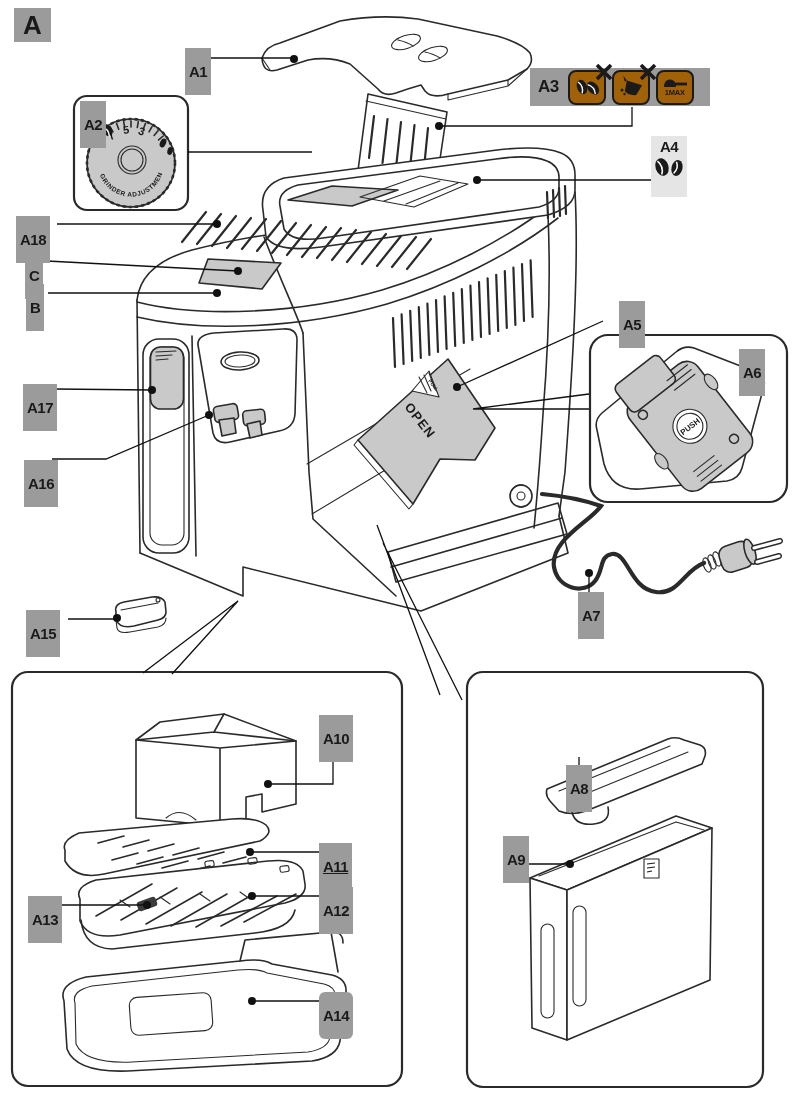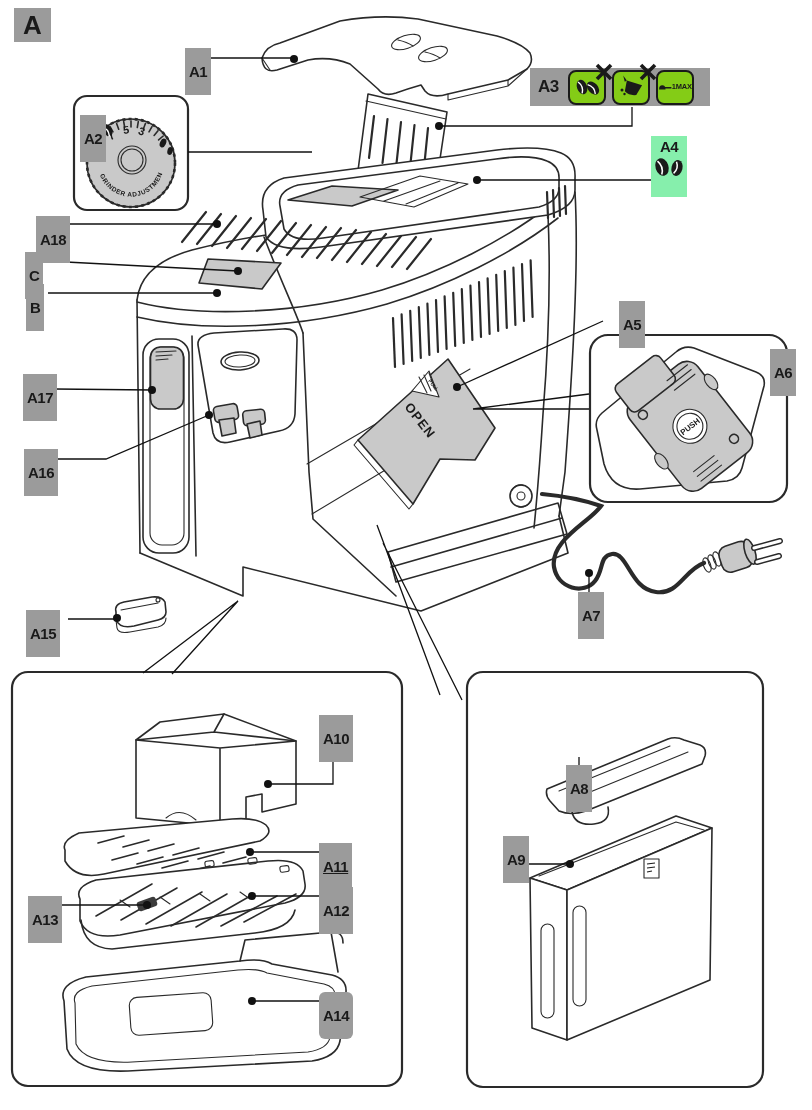--- a/index.html
+++ b/index.html
@@ -17,26 +17,26 @@
   .dot{fill:#111;stroke:none;}
   .slit{stroke:#fff;stroke-width:1.4;fill:none;stroke-linecap:round;}
   
   .lbl{position:absolute;background:#9b9b9b;color:#1a1a1a;font-weight:bold;font-size:15px;
        line-height:19px;height:19px;padding:14px 4px;letter-spacing:-0.5px;white-space:nowrap;}
   .lbl-lg{font-size:26px;line-height:34px;height:34px;padding:0 9px;letter-spacing:0;}
   
   #strip-a3{position:absolute;left:530px;top:68px;width:180px;height:38px;background:#9b9b9b;
             display:flex;align-items:center;gap:6px;padding-left:8px;box-sizing:border-box;}
   #strip-a3 .strip-text{font-weight:bold;font-size:17px;color:#1a1a1a;margin-right:3px;letter-spacing:-0.5px;}
-  .chip{position:relative;width:34px;height:31px;background:#84cc16;border:2.2px solid #1a1a1a;
-        border-radius:8px;display:flex;flex-direction:row;align-items:center;justify-content:center;}
+  .chip{position:relative;width:34px;height:31px;background:#a16207;border:2.2px solid #1a1a1a;
+        border-radius:8px;display:flex;flex-direction:column;align-items:center;justify-content:center;}
   .chip svg{display:block;}
   .xmark{position:absolute;top:-9px;right:-9px;width:18px;height:18px;}
   .maxtxt{font-size:7.5px;font-weight:bold;color:#1a1a1a;letter-spacing:-0.2px;line-height:8px;}
-  #strip-a4{position:absolute;left:651px;top:136px;width:36px;height:61px;background:#86efac;
+  #strip-a4{position:absolute;left:651px;top:136px;width:36px;height:61px;background:#e5e5e5;
             display:flex;flex-direction:column;align-items:center;padding-top:2px;box-sizing:border-box;}
   #strip-a4 .strip-text{font-weight:bold;font-size:15px;color:#1a1a1a;letter-spacing:-0.5px;}
 </style>
 </head>
 <body>
 
 <div id="stage">
 
 <svg id="art" width="812" height="1110" viewBox="0 0 812 1110">
 
@@ -353,35 +353,35 @@
         <circle class="dot" cx="252" cy="896" r="4"></circle>
     <circle class="dot" cx="147" cy="905" r="4"></circle>
         <circle class="dot" cx="252" cy="1001" r="4"></circle>
     <circle class="dot" cx="579" cy="779" r="4"></circle>
         <circle class="dot" cx="570" cy="864" r="4"></circle>
   </g>
 </svg>
 
   <div class="lbl lbl-lg" style="left:14px;top:8px;">A</div>
   <div class="lbl" style="left:185px;top:48px;">A1</div>
-  <div class="lbl" style="left:80px;top:115px;">A2</div>
+  <div class="lbl" style="left:80px;top:101px;">A2</div>
   <div class="lbl" style="left:619px;top:301px;">A5</div>
-  <div class="lbl" style="left:739px;top:349px;margin-left:31px;">A6</div>
+  <div class="lbl" style="left:739px;top:349px;">A6</div>
   <div class="lbl" style="left:578px;top:592px;">A7</div>
   <div class="lbl" style="left:566px;top:737px;margin-top:28px;">A8</div>
   <div class="lbl" style="left:503px;top:836px;">A9</div>
   <div class="lbl" style="left:319px;top:715px;text-align:right;">A10</div>
   <div class="lbl" style="left:319px;top:843px;text-decoration:underline;">A11</div>
   <div class="lbl" style="left:319px;top:887px;">A12</div>
   <div class="lbl" style="left:28px;top:896px;">A13</div>
   <div class="lbl" style="left:319px;top:992px;border-radius:6px;">A14</div>
   <div class="lbl" style="left:26px;top:610px;">A15</div>
-  <div class="lbl" style="left:24px;top:449px;">A16</div>
-  <div class="lbl" style="left:23px;top:374px;">A17</div>
-  <div class="lbl" style="left:36px;top:216px;">A18</div>
+  <div class="lbl" style="left:24px;top:460px;">A16</div>
+  <div class="lbl" style="left:23px;top:384px;">A17</div>
+  <div class="lbl" style="left:16px;top:216px;">A18</div>
   <div class="lbl" style="left:25px;top:252px;">C</div>
   <div class="lbl" style="left:26px;top:284px;">B</div>
 
   <div id="strip-a3">
     <span class="strip-text">A3</span>
     <span class="chip">
       <svg width="28" height="26" viewBox="0 0 28 26">
         <ellipse cx="9" cy="13" rx="5" ry="7.5" fill="#1a1a1a" transform="rotate(-20 9 13)"></ellipse>
         <path d="M7,7 Q11,13 7,19" stroke="#fff" stroke-width="1.4" fill="none" transform="rotate(-20 9 13)"></path>
         <ellipse cx="20" cy="14" rx="5" ry="7.5" fill="#1a1a1a" transform="rotate(-40 20 14)"></ellipse>

